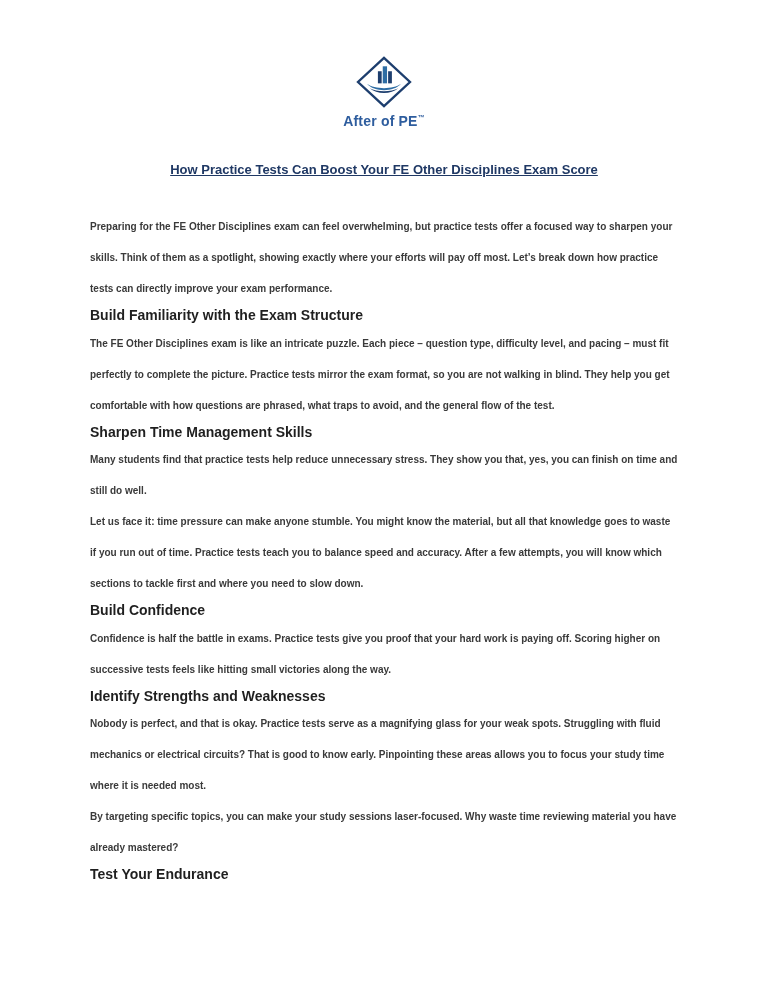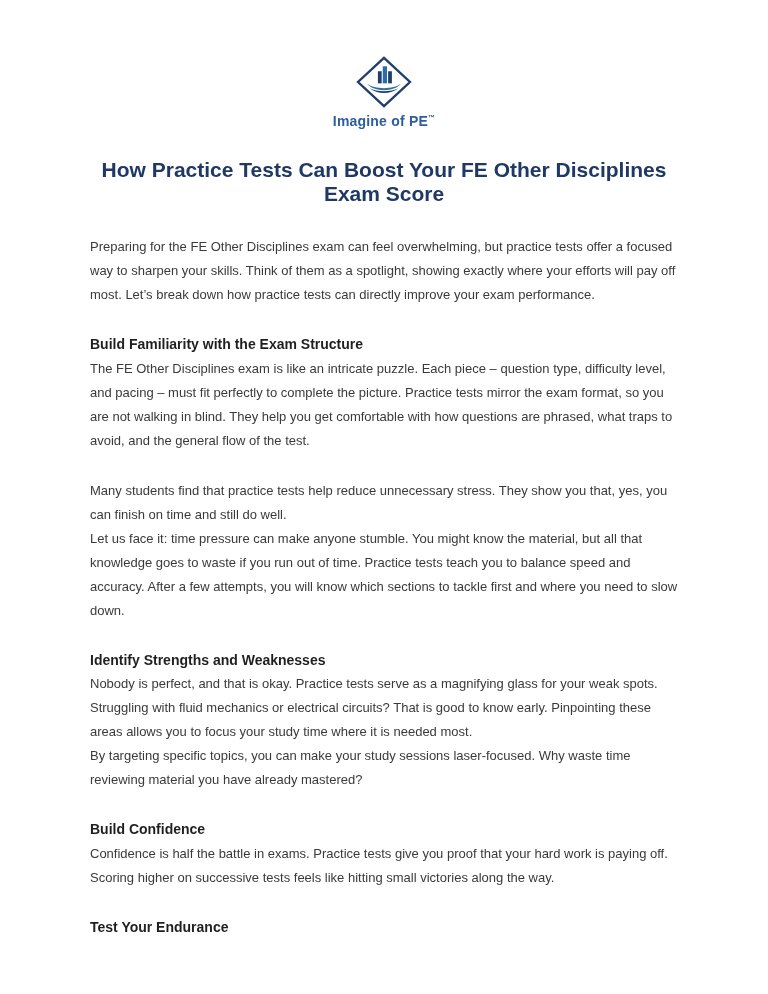--- a/index.html
+++ b/index.html
@@ -37,37 +37,38 @@
     color: var(--logo-text-color, #2e5d9e);
     letter-spacing: 0.2px;
   }
   .logo-text .tm {
     font-size: 7px;
     vertical-align: super;
     color: var(--logo-text-color, #2e5d9e);
   }
   h1.title {
     margin: 30px 0 0 0;
-    font-size: 21px;
+    font-size: 13px;
     line-height: 24px;
     font-weight: bold;
     text-align: center;
     color: var(--title-color, #1f3864);
+    text-decoration: underline;
   }
   .body-text {
     margin: 0;
-    font-size: 13px;
-    line-height: 24px;
+    font-size: 10px;
+    line-height: 31px;
     color: var(--body-color, #3a3a3a);
+    font-weight: bold;
   }
   .intro {
     margin-top: 29px;
   }
   .section {
-    margin-top: 26px;
   }
   h2.heading {
     margin: 0;
     font-size: 14px;
     line-height: 23.5px;
     font-weight: bold;
     color: var(--heading-color, #1f1f1f);
   }
 </style>
 </head>
@@ -78,46 +79,47 @@
   <header class="logo-block">
     <svg class="logo-icon" viewBox="0 0 64 58" aria-hidden="true">
       <polygon points="32,2 61,29 32,56 3,29" fill="#ffffff" stroke="#1d3e6e" stroke-width="2.6" stroke-linejoin="miter"></polygon>
       <rect x="25.2" y="17" width="4.2" height="13.5" fill="#1d3e6e"></rect>
       <rect x="30.6" y="11.5" width="4.8" height="19" fill="#2e6da4"></rect>
       <rect x="36.6" y="17" width="4.2" height="13.5" fill="#1d3e6e"></rect>
       <path d="M13,31 C21,40.5 43,40.5 51,31 C42,37.5 22,37.5 13,31 Z" fill="#2e6da4"></path>
       <path d="M16,36 C24,43 40,43 48,36 C40,40.5 24,40.5 16,36 Z" fill="#1d3e6e"></path>
     </svg>
     <div class="logo-text">
-      <span>Imagine of PE</span><span class="tm">™</span>
+      <span>After of PE</span><span class="tm">™</span>
     </div>
   </header>
 
   <h1 class="title">How Practice Tests Can Boost Your FE Other Disciplines Exam Score</h1>
 
   <p class="body-text intro">Preparing for the FE Other Disciplines exam can feel overwhelming, but practice tests offer a focused way to sharpen your skills. Think of them as a spotlight, showing exactly where your efforts will pay off most. Let’s break down how practice tests can directly improve your exam performance.</p>
 
   <section class="section">
     <h2 class="heading">Build Familiarity with the Exam Structure</h2>
     <p class="body-text">The FE Other Disciplines exam is like an intricate puzzle. Each piece – question type, difficulty level, and pacing – must fit perfectly to complete the picture. Practice tests mirror the exam format, so you are not walking in blind. They help you get comfortable with how questions are phrased, what traps to avoid, and the general flow of the test.</p>
   </section>
 
   <section class="section">
+    <h2 class="heading">Sharpen Time Management Skills</h2>
     <p class="body-text">Many students find that practice tests help reduce unnecessary stress. They show you that, yes, you can finish on time and still do well.</p>
     <p class="body-text">Let us face it: time pressure can make anyone stumble. You might know the material, but all that knowledge goes to waste if you run out of time. Practice tests teach you to balance speed and accuracy. After a few attempts, you will know which sections to tackle first and where you need to slow down.</p>
+  </section>
+
+  <section class="section">
+    <h2 class="heading">Build Confidence</h2>
+    <p class="body-text">Confidence is half the battle in exams. Practice tests give you proof that your hard work is paying off. Scoring higher on successive tests feels like hitting small victories along the way.</p>
   </section>
 
   <section class="section">
     <h2 class="heading">Identify Strengths and Weaknesses</h2>
     <p class="body-text">Nobody is perfect, and that is okay. Practice tests serve as a magnifying glass for your weak spots. Struggling with fluid mechanics or electrical circuits? That is good to know early. Pinpointing these areas allows you to focus your study time where it is needed most.</p>
     <p class="body-text">By targeting specific topics, you can make your study sessions laser-focused. Why waste time reviewing material you have already mastered?</p>
   </section>
 
   <section class="section">
-    <h2 class="heading">Build Confidence</h2>
-    <p class="body-text">Confidence is half the battle in exams. Practice tests give you proof that your hard work is paying off. Scoring higher on successive tests feels like hitting small victories along the way.</p>
-  </section>
-
-  <section class="section">
     <h2 class="heading">Test Your Endurance</h2>
   </section>
 
 </div>
 
 </body></html>

